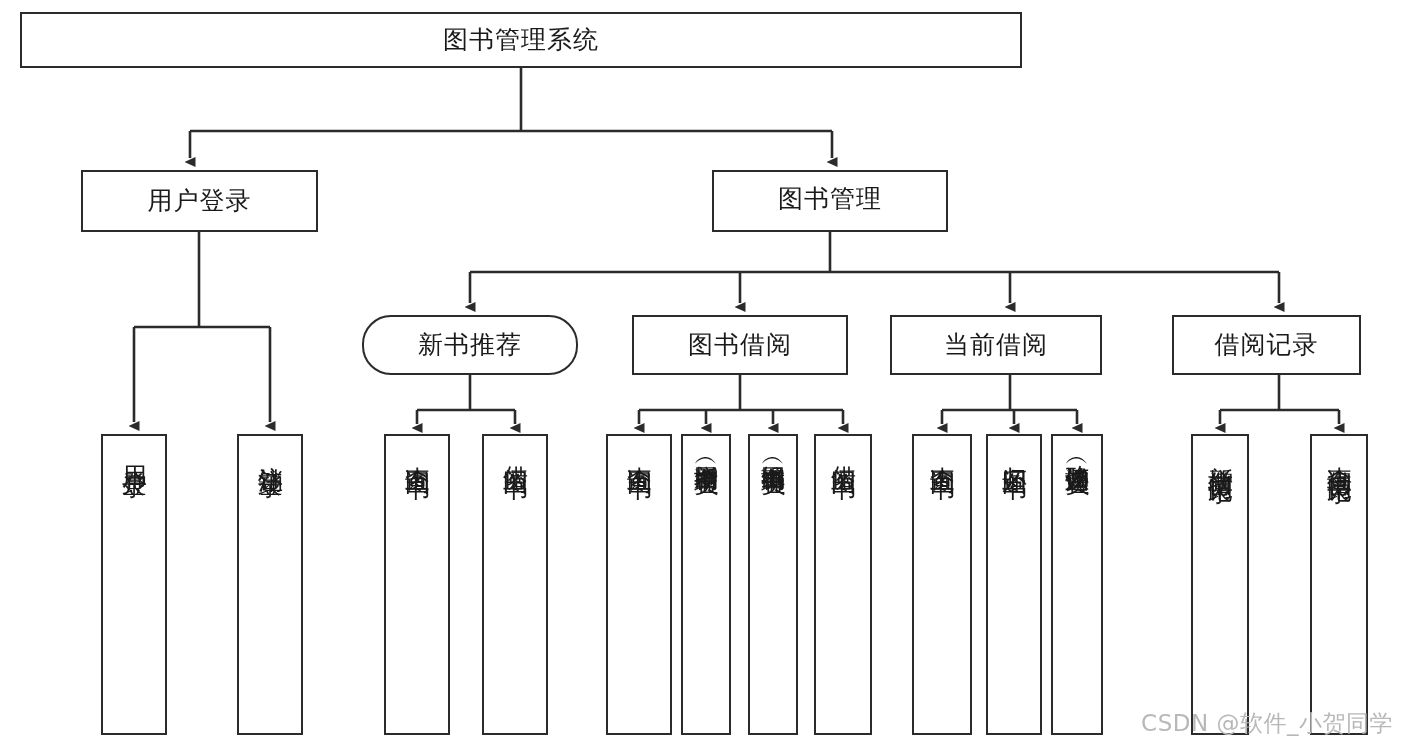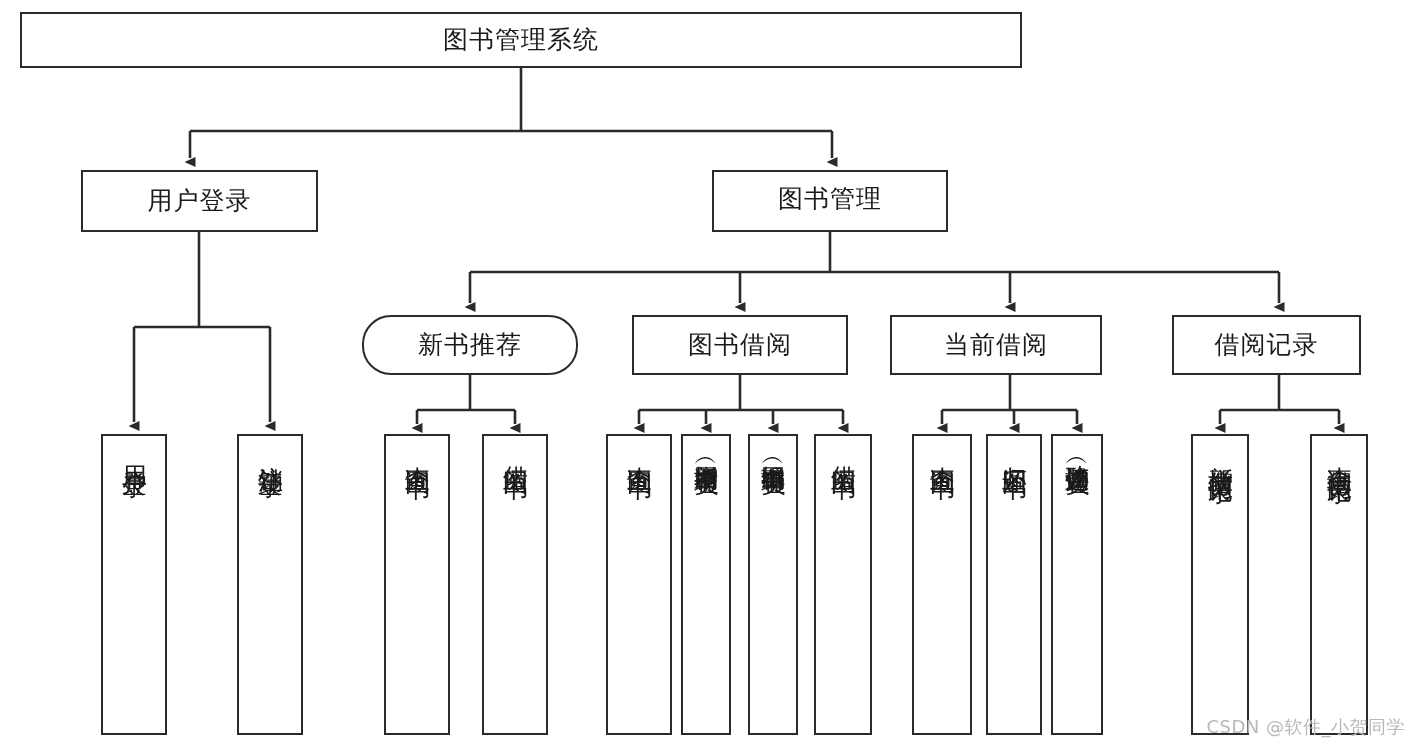--- a/index.html
+++ b/index.html
@@ -59,23 +59,23 @@
     white-space: nowrap;
     color: #1a1a1a;
   }
   .vtext.tight {
     font-size: 24px;
     letter-spacing: 1px;
     line-height: 1.18;
   }
   #watermark {
     position: absolute;
-    right: 0;
+    right: 12px;
     bottom: 8px;
-    font-size: 18px;
+    font-size: 23px;
     color: #b8b8b8;
     letter-spacing: 0.5px;
     white-space: nowrap;
     font-family: "DejaVu Sans", "Liberation Sans", sans-serif;
     margin-top: 48px;
   }
 </style>
 </head>
 <body>
 

